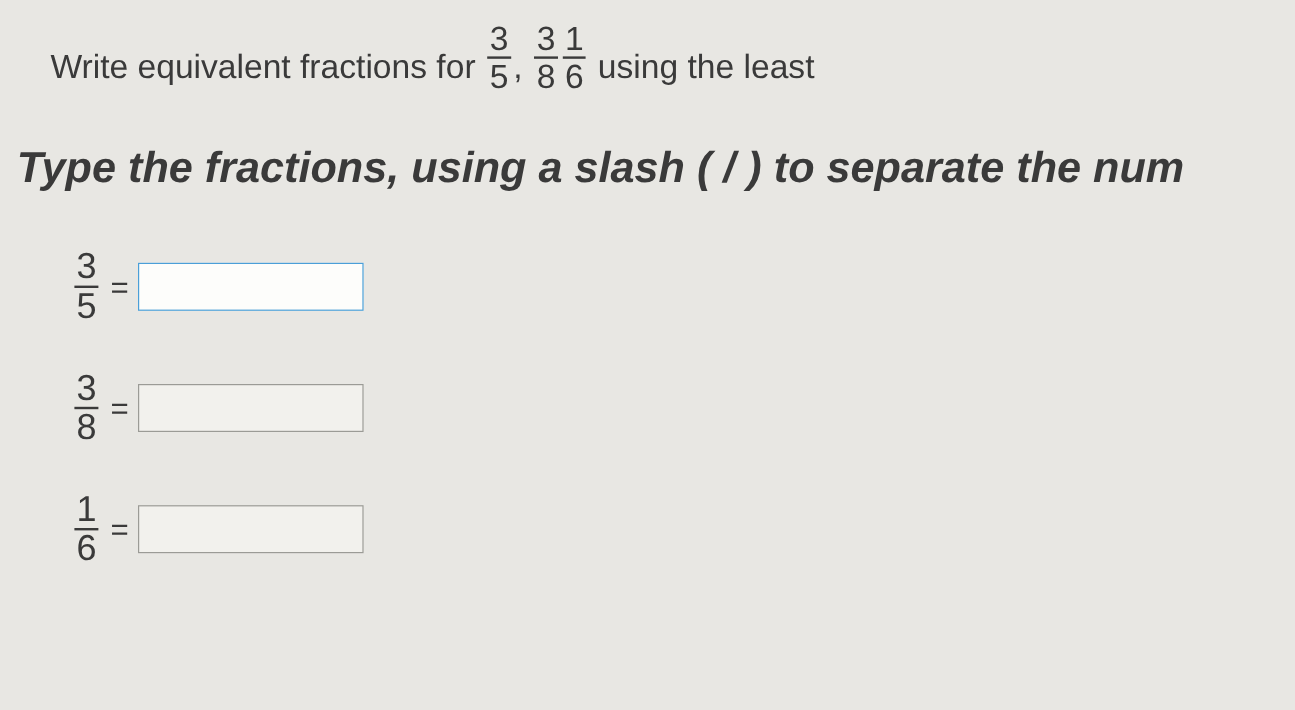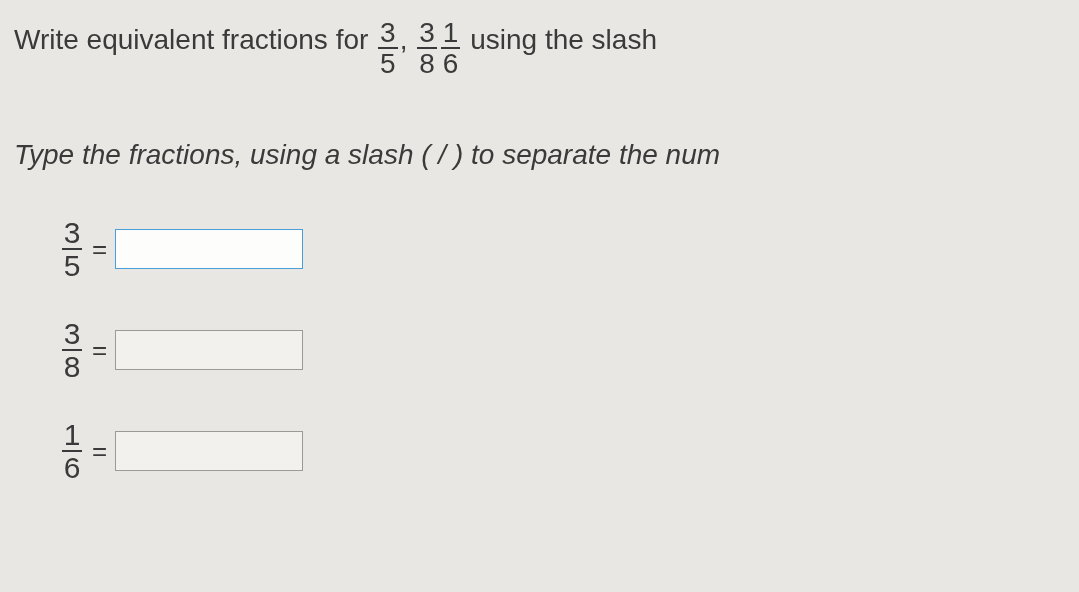--- a/index.html
+++ b/index.html
@@ -14,33 +14,35 @@
       font-family: Verdana, Geneva, sans-serif;
       color: #3a3a3a;
       padding: 18px 10px 10px 14px;
       overflow: hidden;
       position: relative;
     }
     .line1 {
       font-size: 28px;
       line-height: 1.6;
       display: flex;
-      align-items: flex-start;
+      align-items: flex-end;
       flex-wrap: nowrap;
       white-space: nowrap;
       gap: 0;
+      margin-left: 28px;
     }
     .line1 .txt {
       white-space: pre;
     }
     .line2 {
-      font-size: 28px;
+      font-size: 36px;
       font-style: italic;
-      margin-top: 60px;
+      margin-top: 40px;
       white-space: nowrap;
+      font-weight: bold;
     }
     .frac {
       display: inline-flex;
       flex-direction: column;
       align-items: center;
       vertical-align: middle;
       font-size: 28px;
       line-height: 1.05;
       margin: 0 2px;
     }
@@ -93,21 +95,21 @@
   </span>
   <span class="txt">, </span>
   <span class="frac">
     <span class="num">3</span>
     <span class="den">8</span>
   </span>
   <span class="frac">
     <span class="num">1</span>
     <span class="den">6</span>
   </span>
-  <span class="txt"> using the slash </span>
+  <span class="txt"> using the least </span>
 </div>
 
 <div class="line2">Type the fractions, using a slash ( / ) to separate the num</div>
 
 <div class="rows">
 
   <div class="row">
     <span class="frac">
       <span class="num">3</span>
       <span class="den">5</span>

